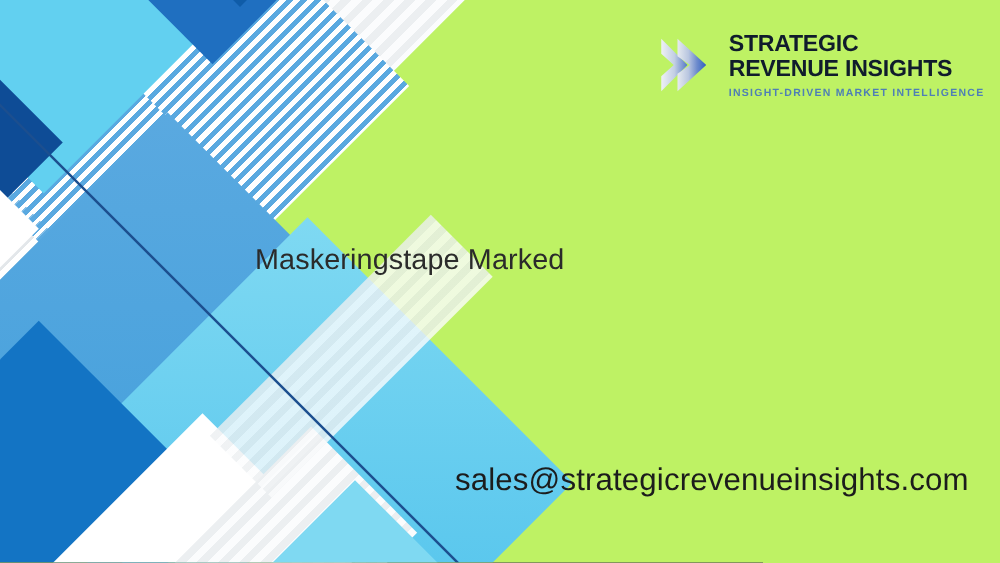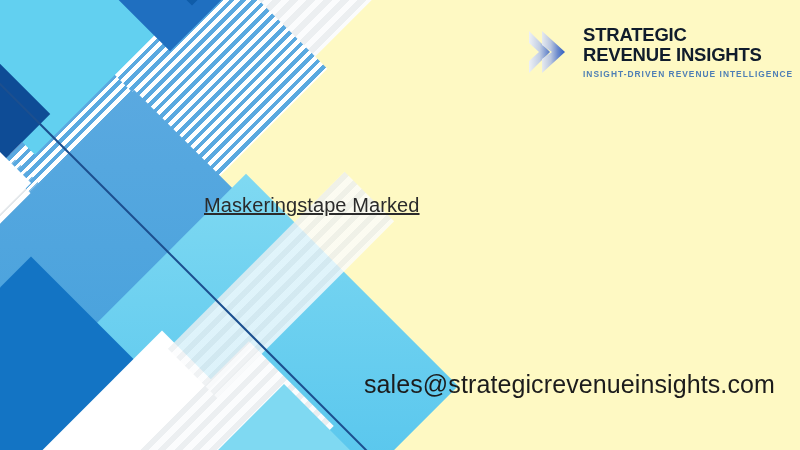--- a/index.html
+++ b/index.html
@@ -1,21 +1,21 @@
 <!DOCTYPE html>
 <html><head>
 <meta charset="utf-8">
 <title>Report Cover</title>
 <style>
   * { margin:0; padding:0; box-sizing:border-box; }
   html,body { background:#555; }
   #slide {
     position:relative;
     width:800px; height:450px;
-    background:#fef9c3;
+    background:#bef264;
     overflow:hidden;
     font-family:"Liberation Sans", sans-serif;
   }
 
   
   #deco { position:absolute; inset:0; overflow:hidden; }
   #deco .sh { position:absolute; }
 
   
   .r45  { transform:rotate(45deg); }
@@ -73,23 +73,22 @@
     font-size:8.4px;
     letter-spacing:1.02px;
     color:#4f7fb5;
     font-weight:bold;
     white-space:nowrap;
   }
 
   
   #report-title {
     position:absolute; left:204px; top:194px;
-    font-size:20px; color:#2b2b2b; letter-spacing:.1px;
+    font-size:23px; color:#2b2b2b; letter-spacing:.1px;
     white-space:nowrap;
-    text-decoration:underline;
   }
   #contact-email {
     position:absolute; left:364px; top:370px;
     font-size:25px; color:#1c1c1c; letter-spacing:.1px;
     white-space:nowrap;
   }
 </style>
 </head>
 <body>
 
@@ -153,21 +152,21 @@
             <stop offset="100%" stop-color="#5377c6"></stop>
           </linearGradient>
         </defs>
         <path d="M1 3 L22 24 L1 45 L1 33 L11 24 L1 15 Z" fill="url(#gmark2)"></path>
         <path d="M14 3 L37 24 L14 45 L14 31 L24 24 L14 17 Z" fill="url(#gmark)"></path>
       </svg>
     </span>
     <span id="logo-text">
       <span class="logo-l1">STRATEGIC</span>
       <span class="logo-l2">REVENUE INSIGHTS</span>
-      <span class="logo-tag">INSIGHT-DRIVEN REVENUE INTELLIGENCE</span>
+      <span class="logo-tag">INSIGHT-DRIVEN MARKET INTELLIGENCE</span>
     </span>
   </div>
 
   <div id="report-title">Maskeringstape Marked</div>
 
   <div id="contact-email">sales@strategicrevenueinsights.com</div>
 
 </div>
 
 </body></html>

